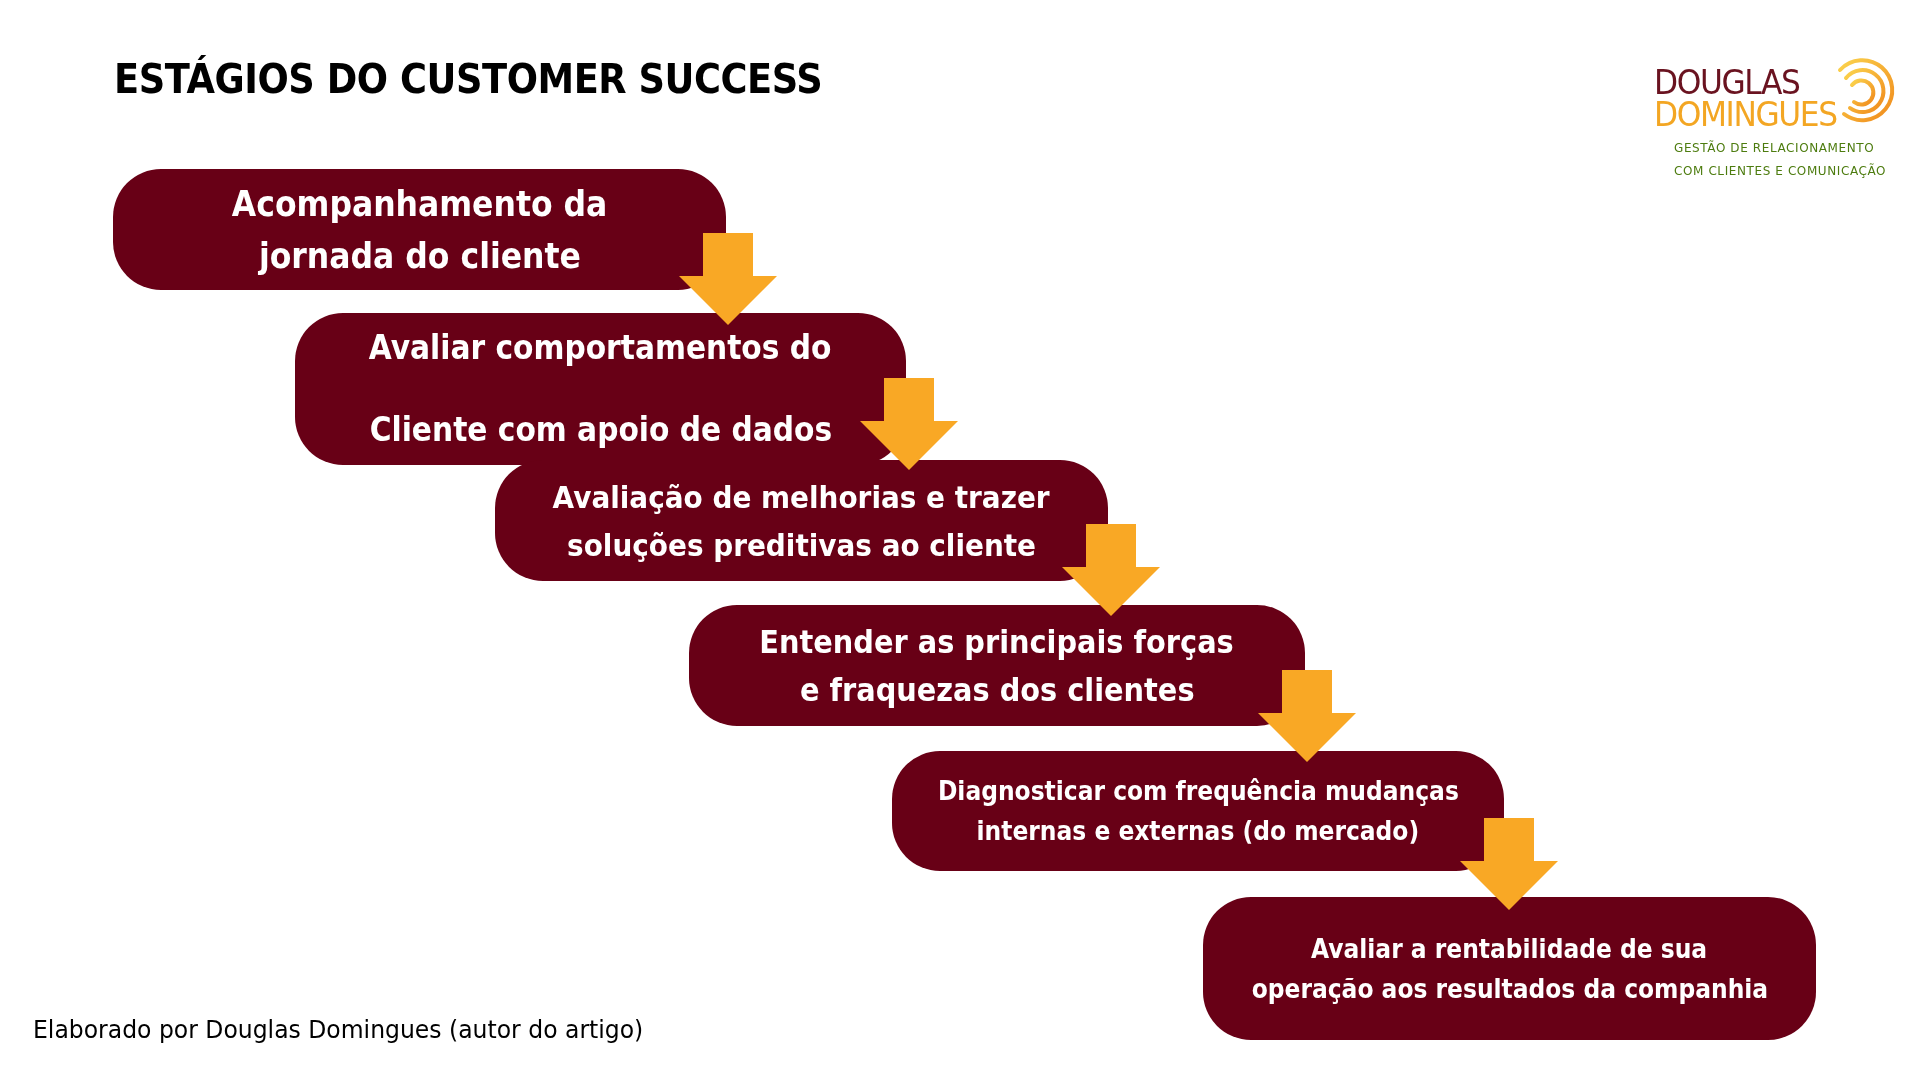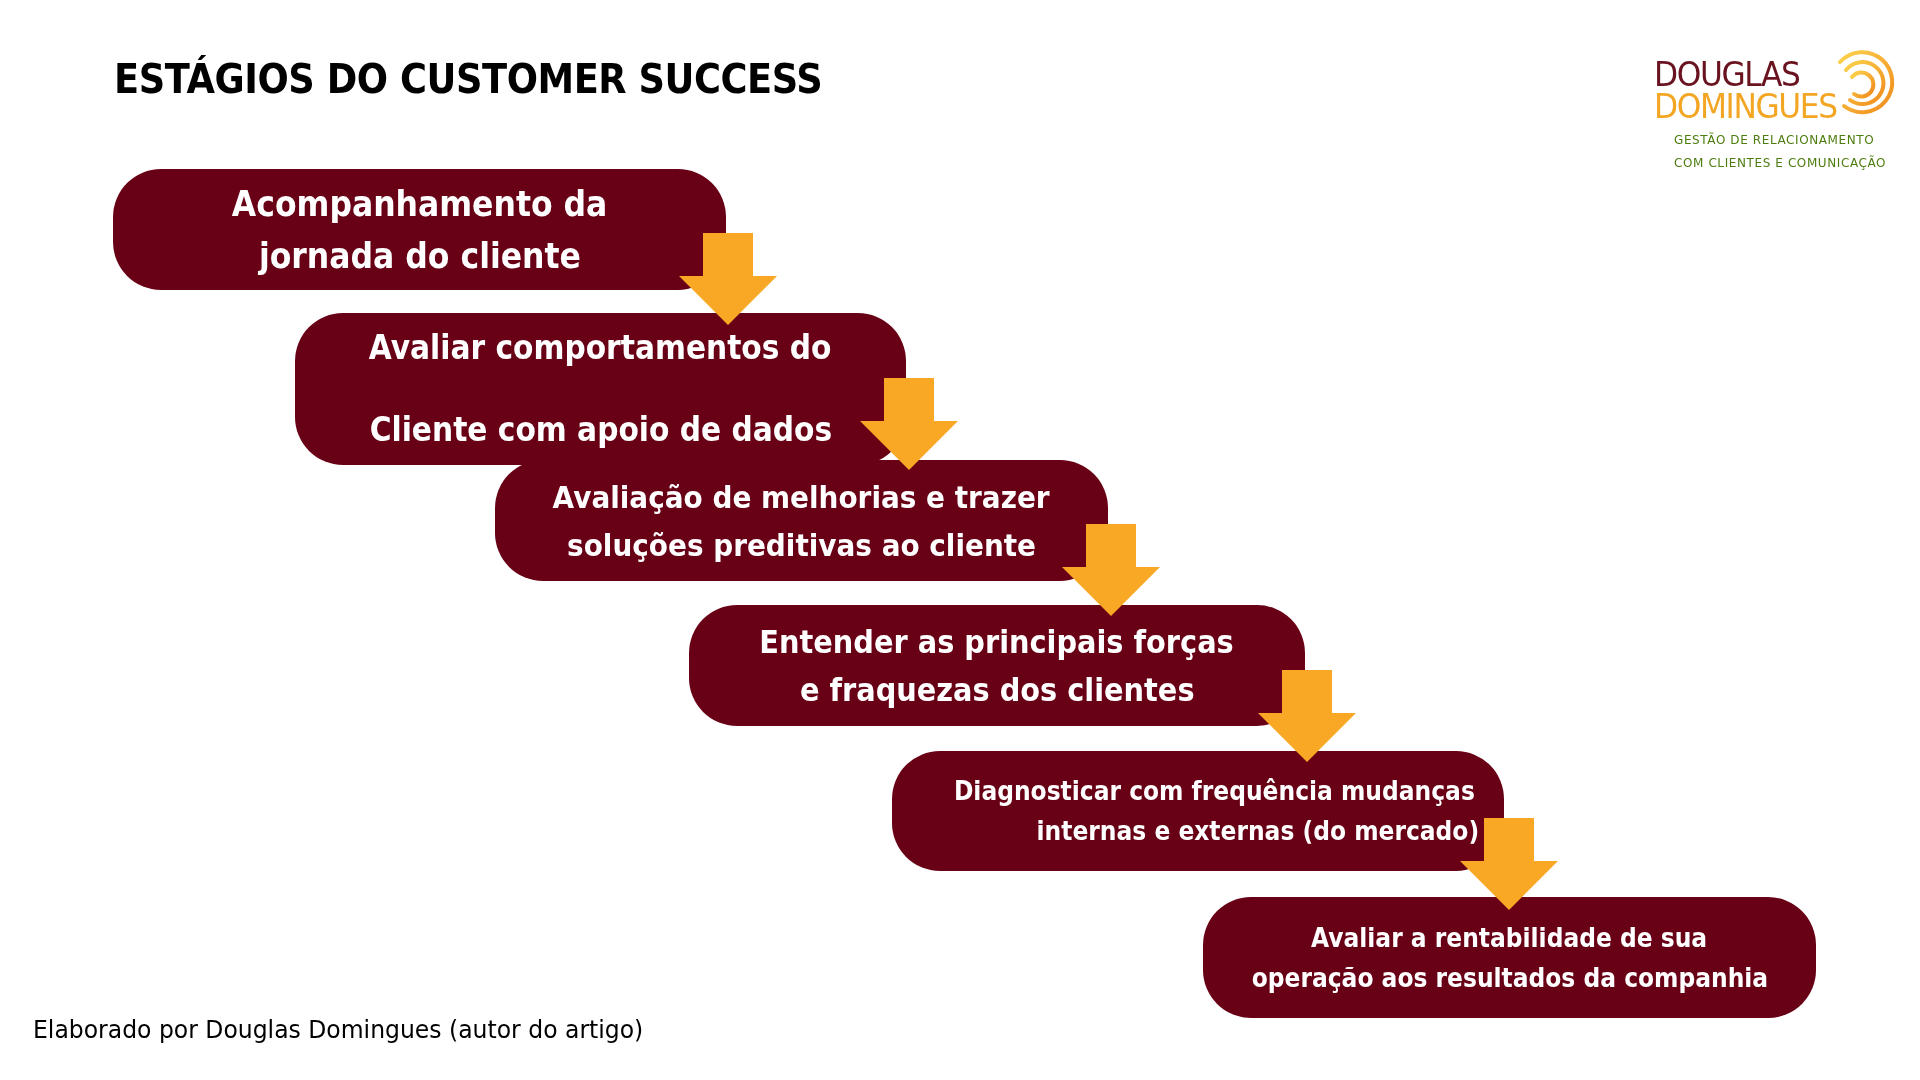--- a/index.html
+++ b/index.html
@@ -8,21 +8,21 @@
     background: #ffffff;
     font-family: "DejaVu Sans", "Liberation Sans", sans-serif;
   }
   .title {
     position: absolute; left: 114px; top: 56px;
     font-family: "DejaVu Sans", sans-serif;
     font-weight: bold; font-size: 40px; letter-spacing: -0.5px;
     color: #000000; white-space: nowrap;
     transform: scaleX(0.92); transform-origin: left center;
   }
-  .logo { position: absolute; left: 1650px; top: 40px; width: 260px; height: 130px; }
+  .logo { position: absolute; left: 1650px; top: 48px; width: 260px; height: 130px; }
   .logo-name {
     position: absolute; left: 4px; font-family: "DejaVu Sans", sans-serif;
     font-size: 34px; letter-spacing: -1.5px; line-height: 32px; white-space: nowrap;
     transform: scaleX(0.92); transform-origin: left center;
   }
   .logo-name.first { top: 18px; color: #6a1320; }
   .logo-name.second { top: 50px; color: #f3a623; }
   .logo-sub {
     position: absolute; left: 24px; width: 220px; font-family: "DejaVu Sans", sans-serif;
     font-size: 12px; color: #4d7c0f; letter-spacing: 0.6px; white-space: nowrap; line-height: 15px;
@@ -83,26 +83,26 @@
 <div class="step" style="left:495px; top:460px; width:613px; height:121px; font-size:31px; line-height:48px;">
   <span>Avaliação de melhorias e trazer</span>
   <span>soluções preditivas ao cliente</span>
 </div>
 
 <div class="step" style="left:689px; top:605px; width:616px; height:121px; font-size:32px; line-height:48px;">
   <span>Entender as principais forças</span>
   <span>e fraquezas dos clientes</span>
 </div>
 
-<div class="step" style="left:892px; top:751px; width:612px; height:120px; font-size:26px; line-height:40px;align-items:flex-end;">
+<div class="step" style="left:892px; top:751px; width:612px; height:120px; font-size:26px; line-height:40px;">
   <span>Diagnosticar com frequência mudanças</span>
   <span>internas e externas (do mercado)</span>
 </div>
 
-<div class="step" style="left:1203px; top:897px; width:613px; height:121px; font-size:26px; line-height:40px;">
+<div class="step" style="left:1203px; top:897px; width:613px; height:143px; font-size:26px; line-height:40px;">
   <span>Avaliar a rentabilidade de sua</span>
   <span>operação aos resultados da companhia</span>
 </div>
 
 <svg class="arrow" style="left:679px; top:233px;" viewBox="0 0 98 92">
   <polygon points="24,0 74,0 74,43 98,43 49,92 0,43 24,43" fill="#f9a825"></polygon>
 </svg>
 <svg class="arrow" style="left:860px; top:378px;" viewBox="0 0 98 92">
   <polygon points="24,0 74,0 74,43 98,43 49,92 0,43 24,43" fill="#f9a825"></polygon>
 </svg>

